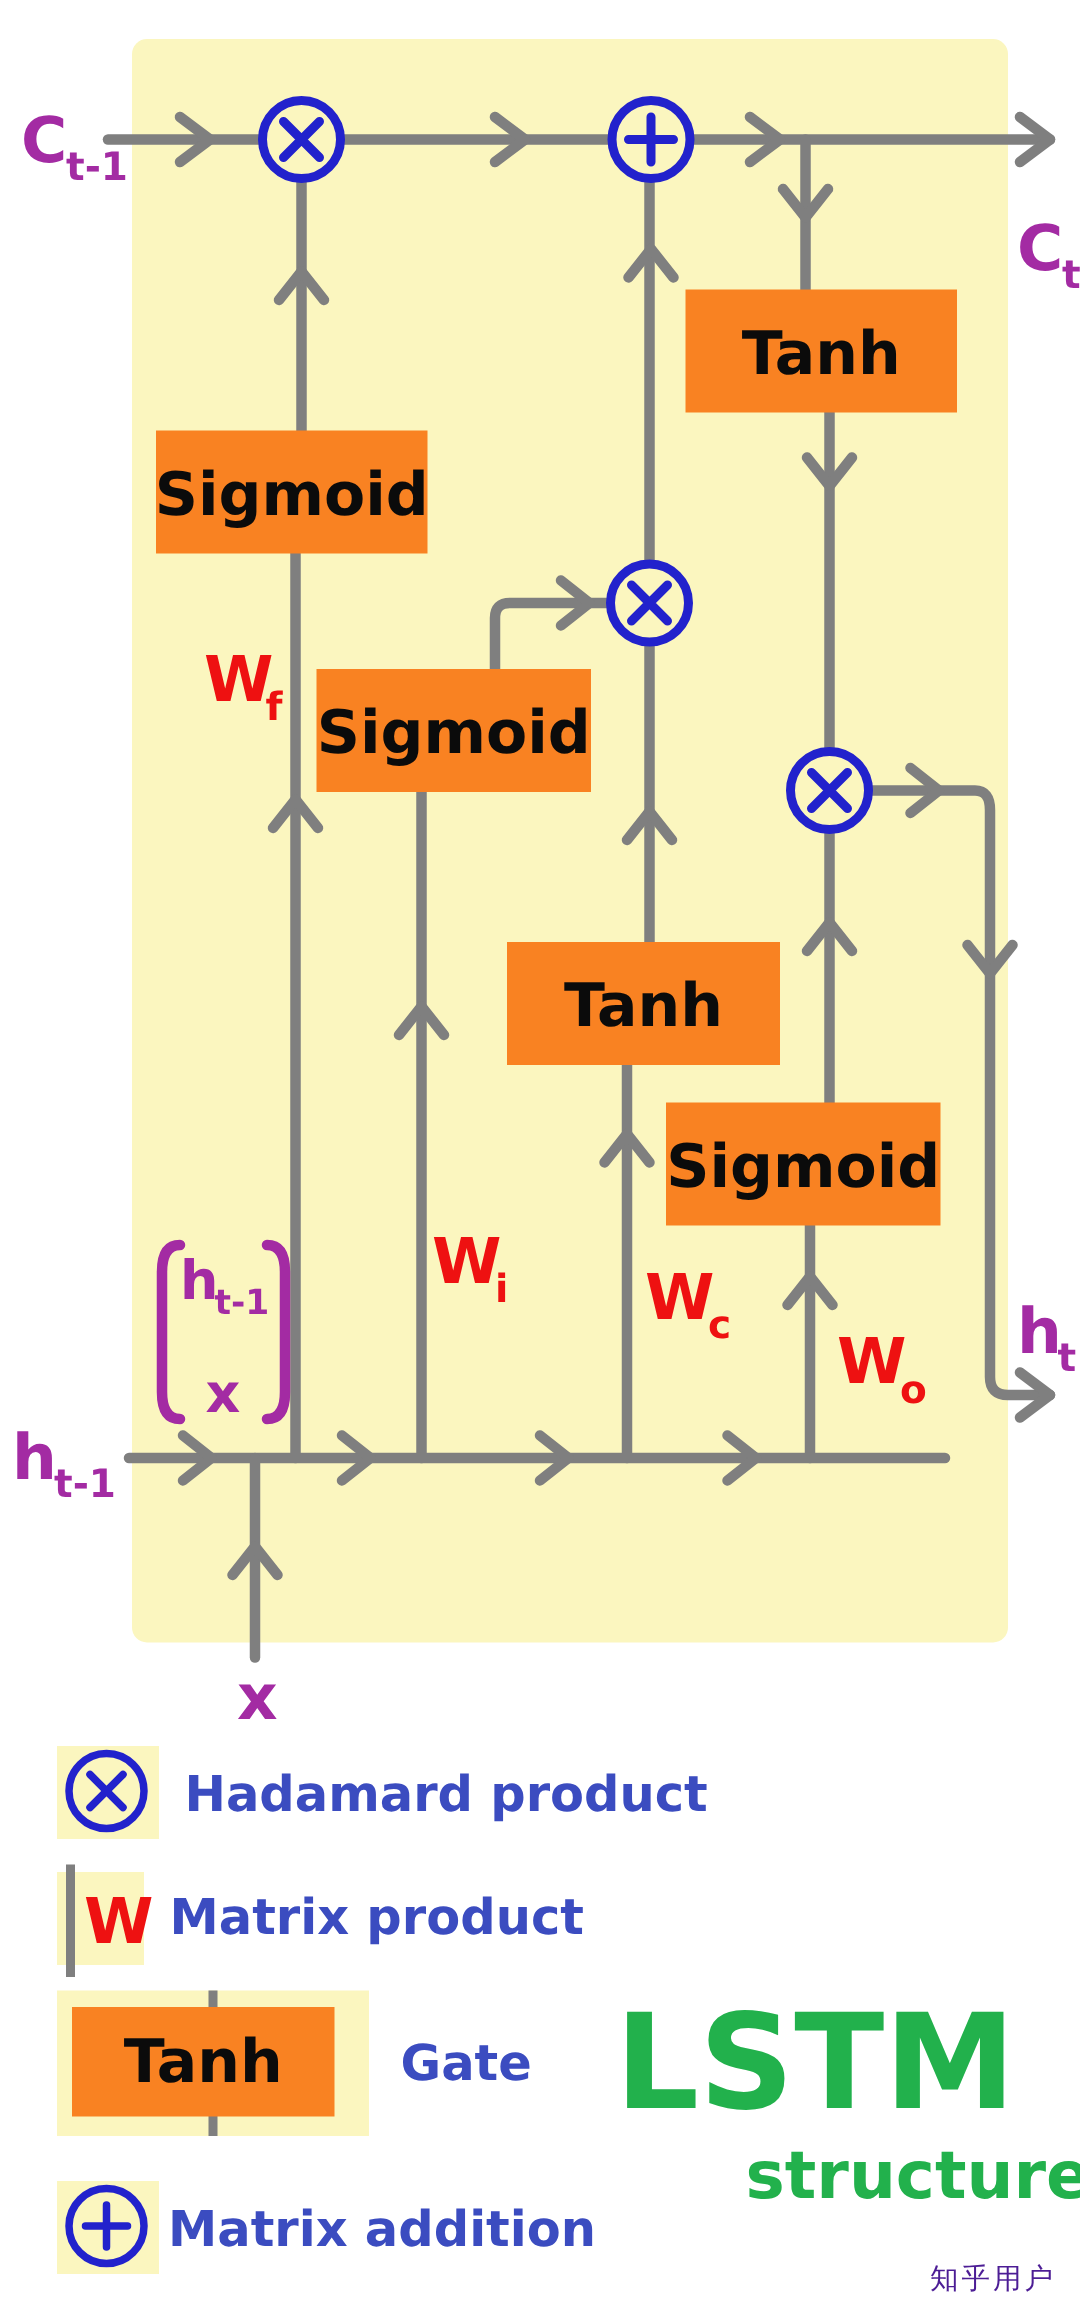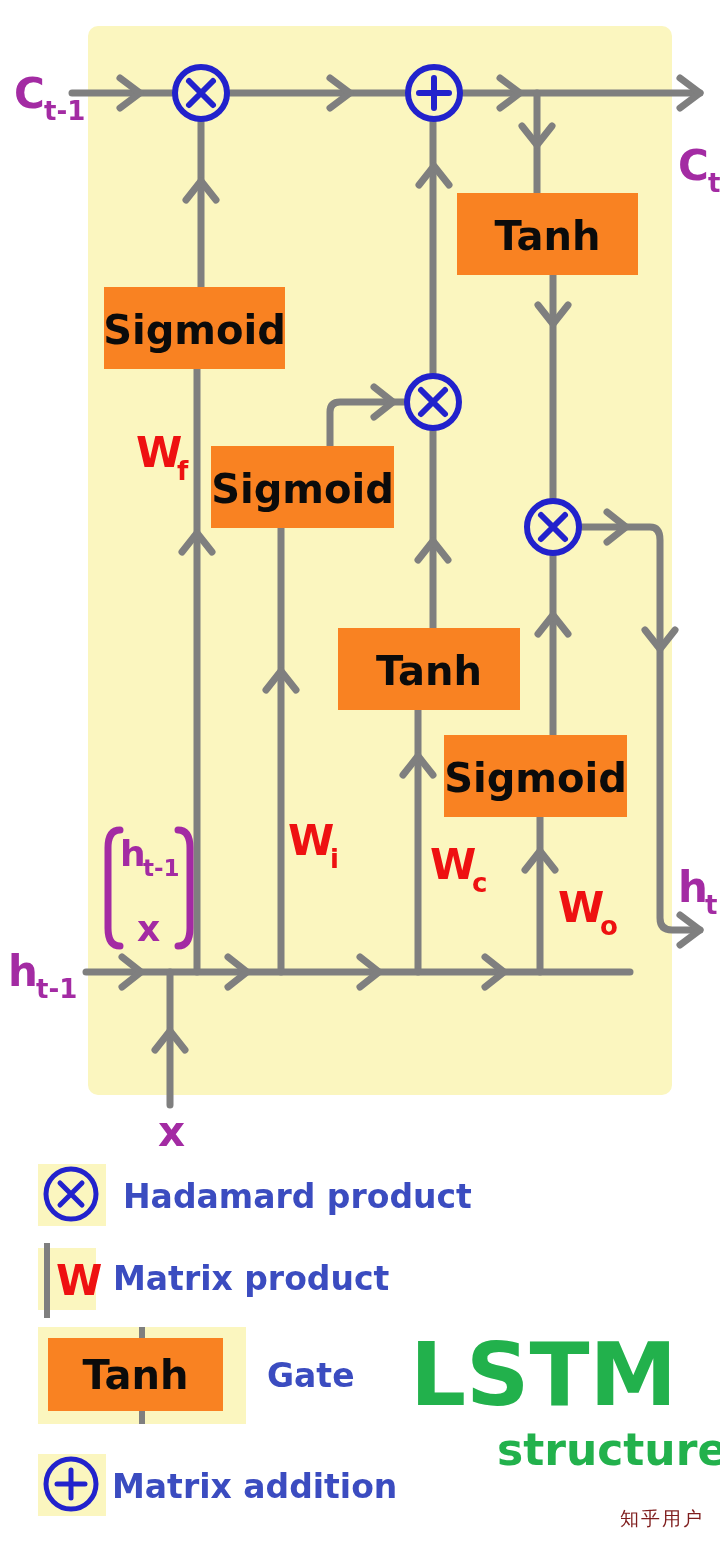--- a/index.html
+++ b/index.html
@@ -97,21 +97,21 @@
     fill: #22b14c;
   }
   .legend-swatch { fill: #fbf6bf; }
   .legend-rule { stroke: #7f7f7f; stroke-width: 6; }
   .watermark {
     position: absolute;
     right: 16px;
     bottom: 12px;
     font-family: Liberation Serif, serif;
     font-size: 19px;
-    color: #7f1d1d;
+    color: #4c1d95;
     letter-spacing: 2px;
     user-select: none;
   }
 </style>
 </head>
 <body>
 
 <div id="stage">
 
 <svg id="diagram" viewBox="0 0 720 1544">

